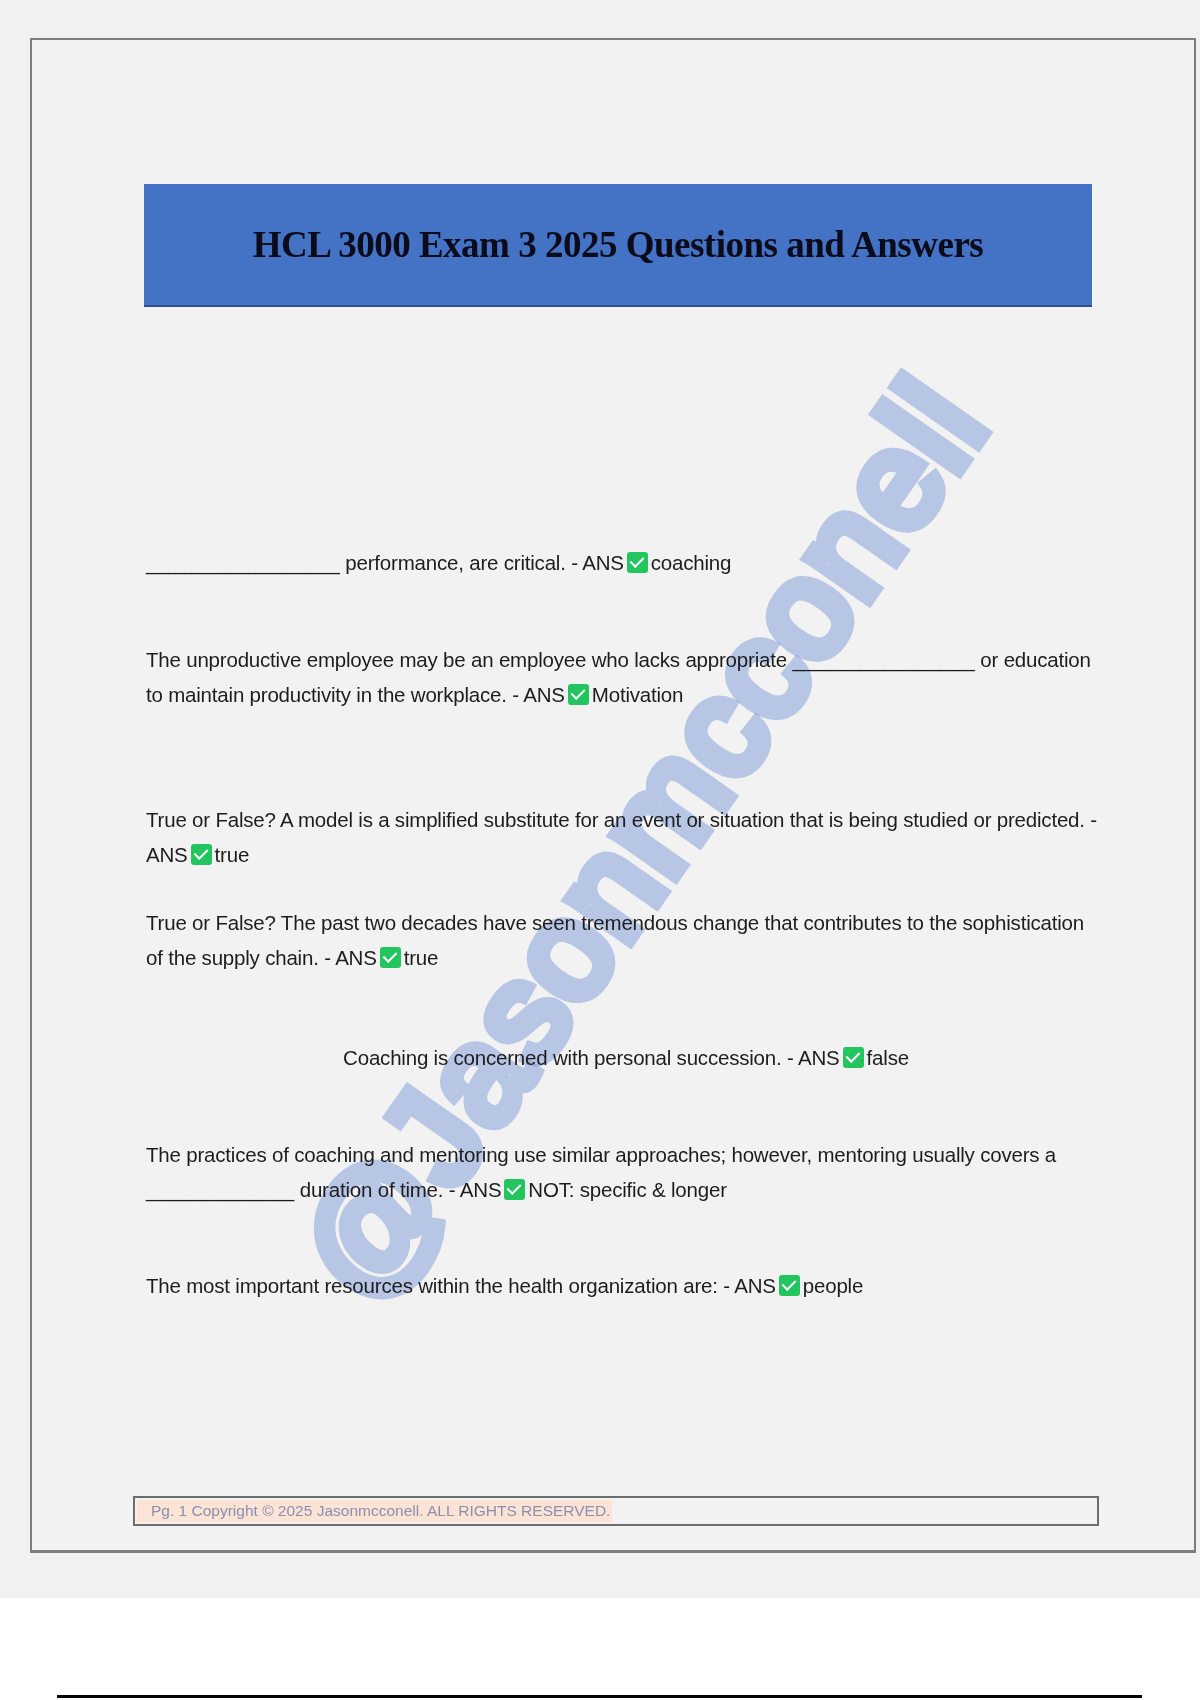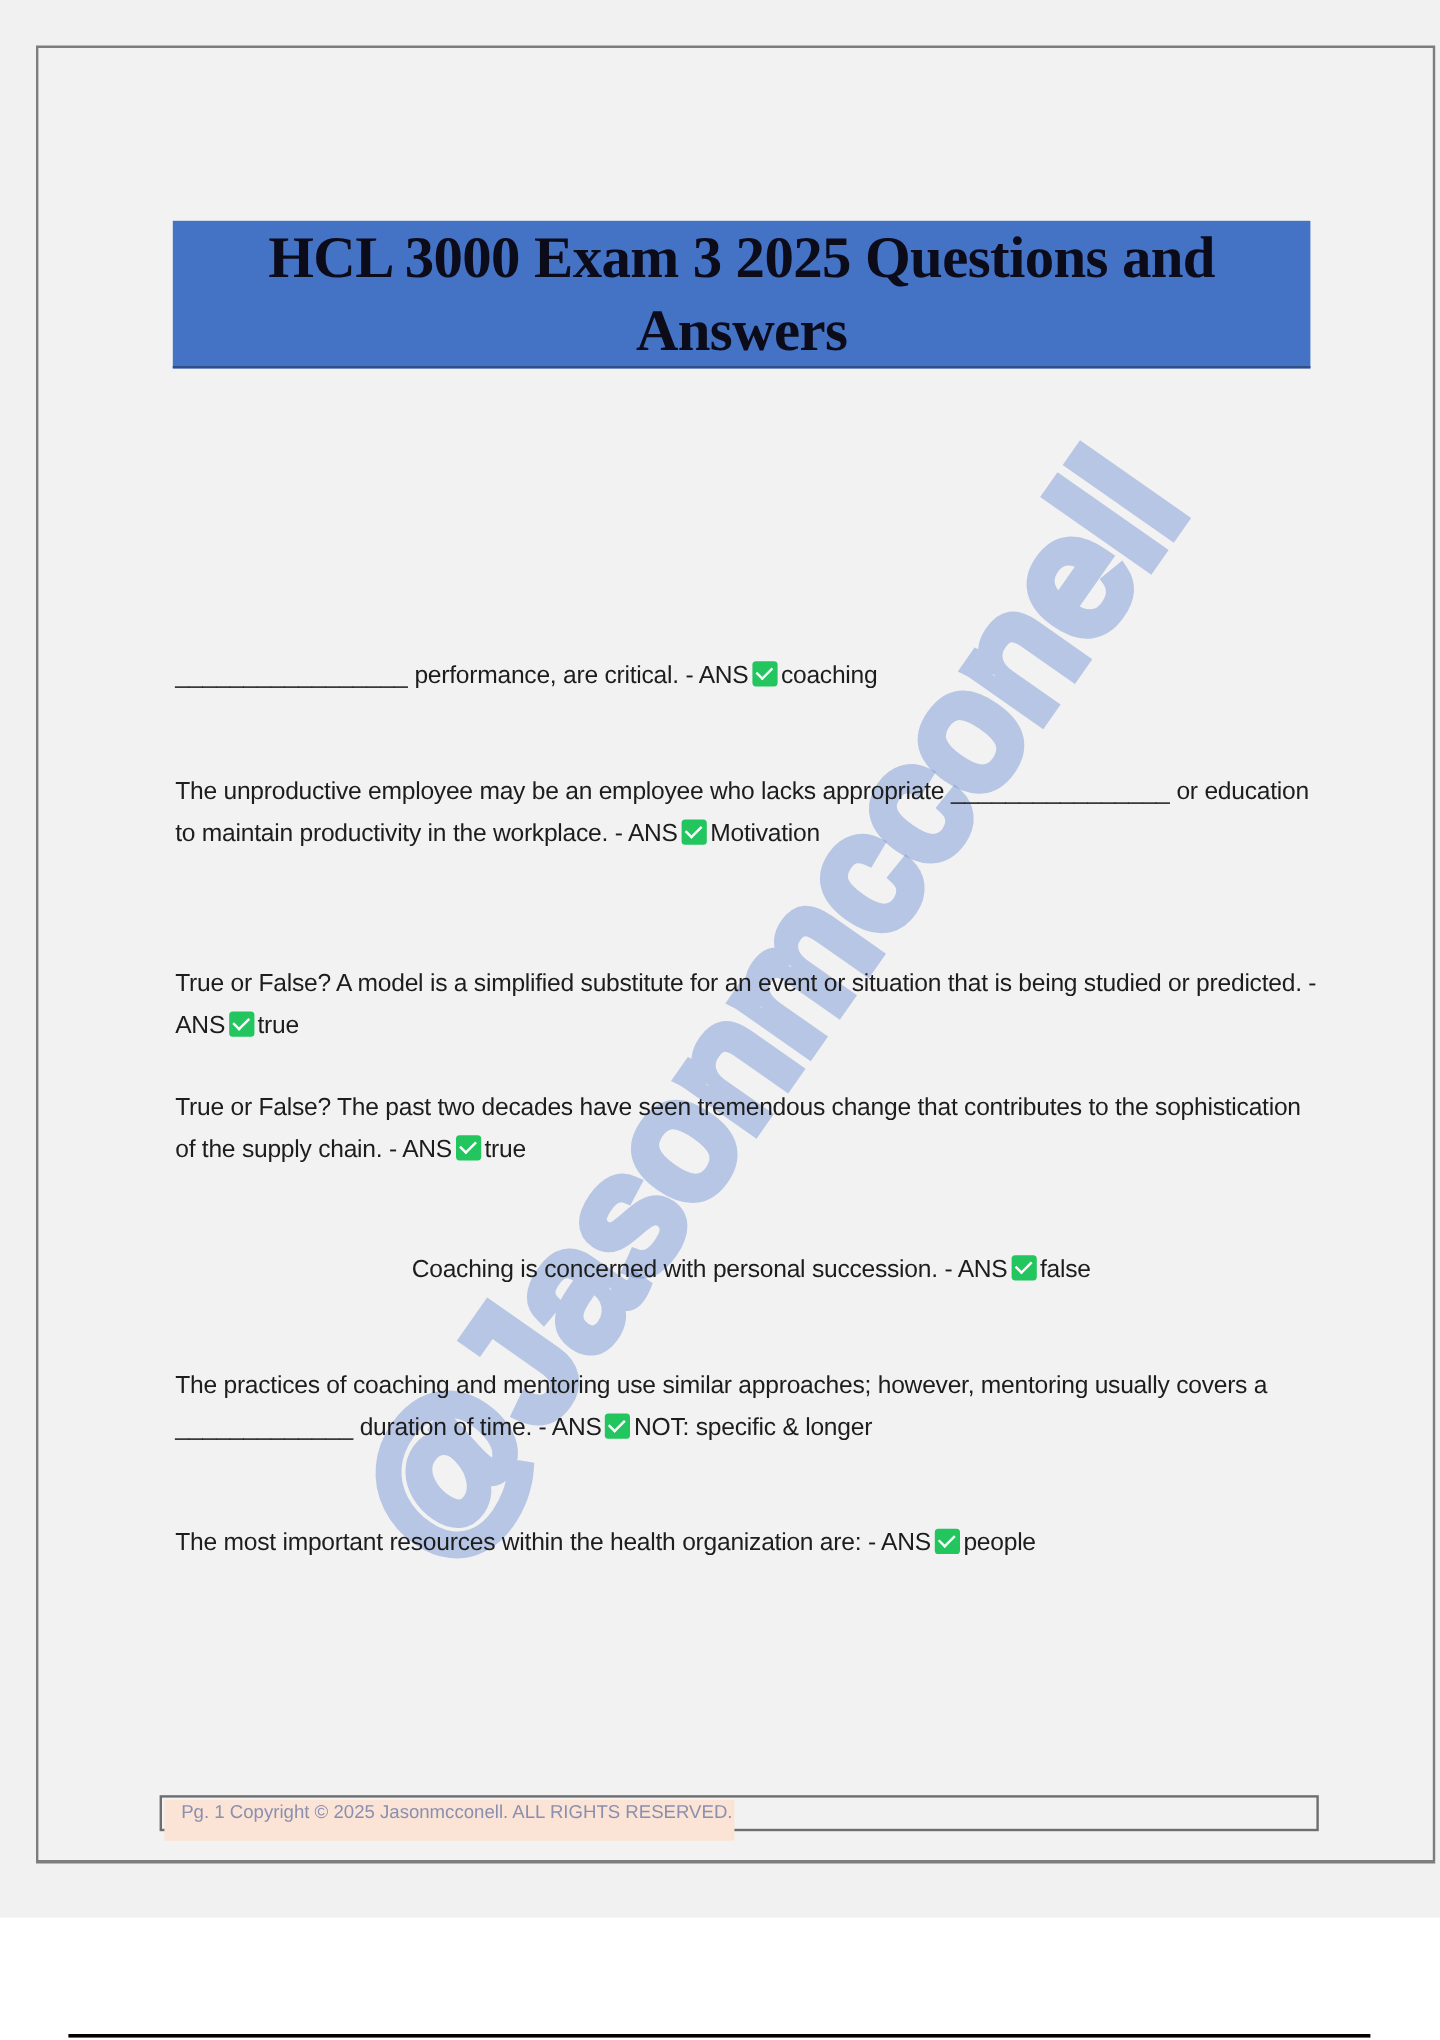--- a/index.html
+++ b/index.html
@@ -17,21 +17,21 @@
     border: 2px solid #7d7d7d; border-bottom-width: 3px; background: #f2f2f2;
     box-sizing: border-box; overflow: hidden;
   }
   .title-banner {
     position: absolute; left: 112px; top: 144px; width: 948px; height: 121px;
     background: #4472c4; border-bottom: 2px solid #2f4f86;
     display: flex; align-items: center; justify-content: center; text-align: center;
   }
   .title-text {
     font-family: "Liberation Serif", "DejaVu Serif", serif;
-    font-weight: bold; font-size: 49px; line-height: 61px; color: #0b0b1a;
+    font-weight: bold; font-size: 37px; line-height: 61px; color: #0b0b1a;
     width: 820px; letter-spacing: -0.5px;
   }
   .qa-list { position: absolute; left: 114px; top: 0; width: 960px; }
   .qa-item {
     position: absolute; left: 0; width: 960px;
     font-size: 20.5px; line-height: 35px; color: #1d1d1d;
     letter-spacing: -0.2px;
   }
   .check {
     display: inline-block; width: 21px; height: 21px; background: #22c55e;
@@ -53,21 +53,21 @@
     font-size: 138px; white-space: nowrap; color: transparent;
     -webkit-text-stroke: 13px rgba(110, 145, 210, 0.45);
     font-family: "Liberation Sans", "DejaVu Sans", sans-serif; font-weight: normal;
     letter-spacing: 2px;
   }
   .footer-box {
     position: absolute; left: 101px; top: 1456px; width: 966px; height: 30px;
     border: 2px solid #6e6e6e; box-sizing: border-box; background: #f2f2f2;
   }
   .footer-text {
-    position: absolute; left: 2px; top: 2px; height: 22px; padding: 0 2px 12px 14px;
+    position: absolute; left: 2px; top: 2px; height: 22px; padding: 0 2px 0 14px;
     background: #fbe4d5; color: #8a8fb0; font-size: 15.5px; line-height: 22px;
   }
   .bottom-rule {
     position: absolute; left: 57px; top: 1695px; width: 1085px; height: 3px;
     background: #000000;
   }
 </style>
 </head>
 <body>
 

